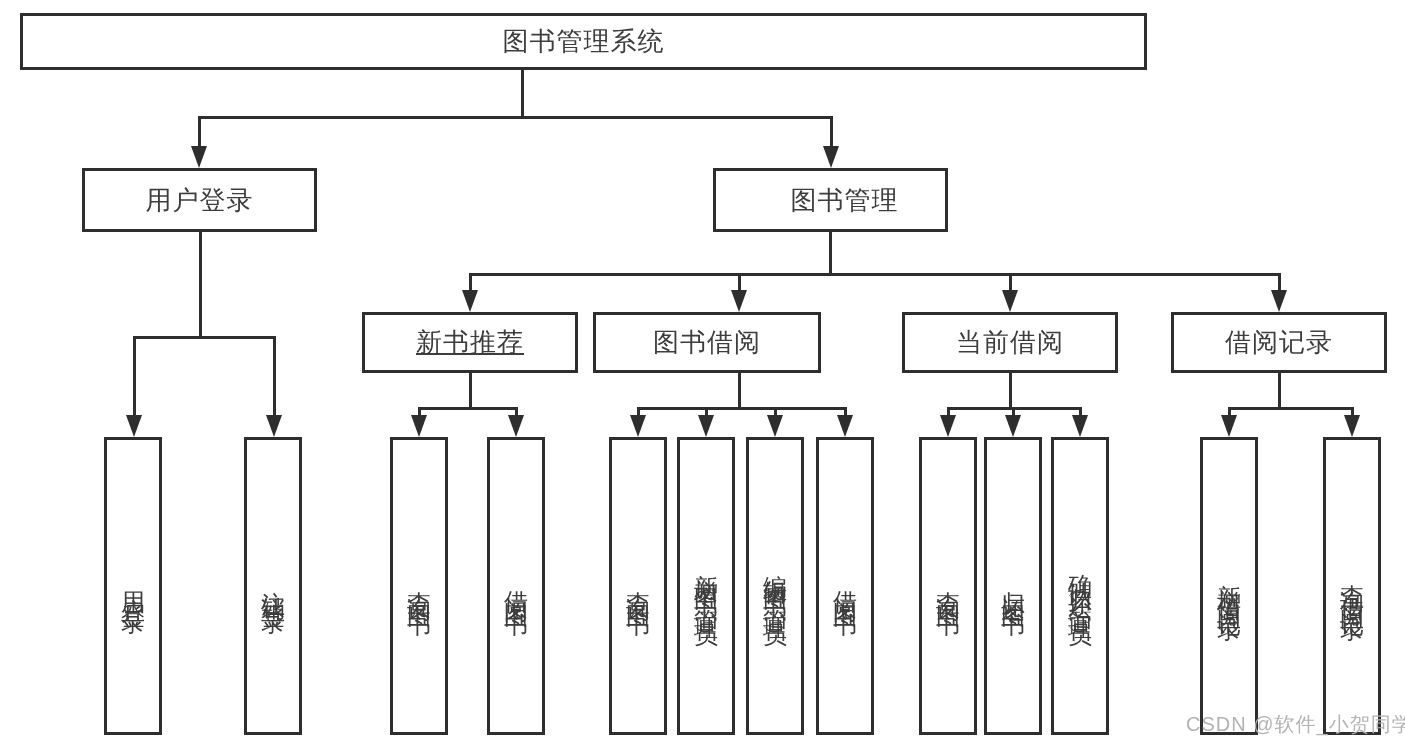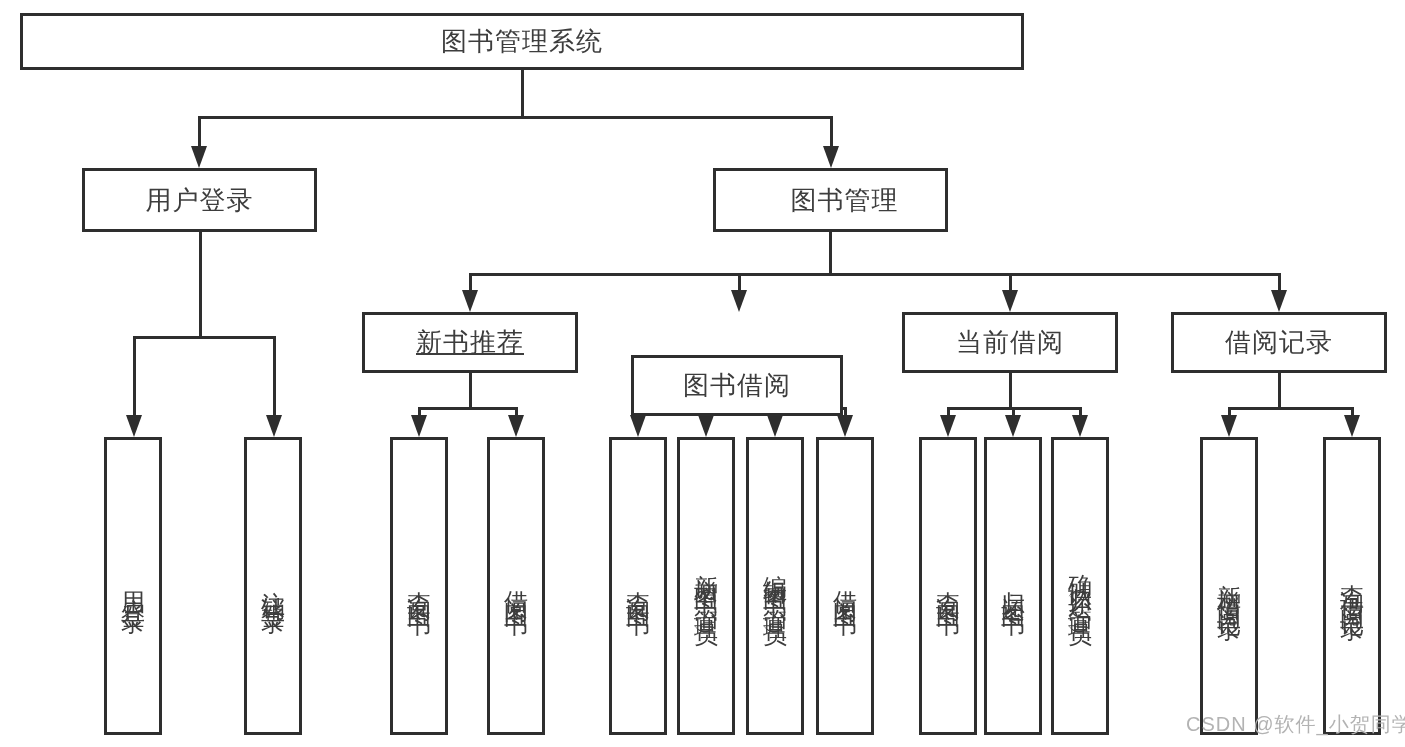--- a/index.html
+++ b/index.html
@@ -88,27 +88,27 @@
       <polygon points="767,415 783,415 775,437"></polygon>
       <polygon points="837,415 853,415 845,437"></polygon>
       <polygon points="940,415 956,415 948,437"></polygon>
       <polygon points="1005,415 1021,415 1013,437"></polygon>
       <polygon points="1072,415 1088,415 1080,437"></polygon>
       <polygon points="1221,415 1237,415 1229,437"></polygon>
       <polygon points="1344,415 1360,415 1352,437"></polygon>
     </g>
   </svg>
 
-  <div class="hbox" style="left:20px;top:13px;width:1004px;height:57px;">图书管理系统</div>
+  <div class="hbox" style="left:20px;top:13px;width:1127px;height:57px;">图书管理系统</div>
 
   <div class="hbox" style="left:82px;top:168px;width:235px;height:64px;">用户登录</div>
   <div class="hbox" style="left:713px;top:168px;width:235px;height:64px;padding-left:28px;">图书管理</div>
 
   <div class="hbox" style="left:362px;top:312px;width:216px;height:61px;text-decoration:underline;">新书推荐</div>
-  <div class="hbox" style="left:631px;top:312px;width:212px;height:61px;margin-top:43px;">图书借阅</div>
+  <div class="hbox" style="left:593px;top:312px;width:228px;height:61px;">图书借阅</div>
   <div class="hbox" style="left:1171px;top:312px;width:216px;height:61px;">借阅记录</div>
   <div class="hbox" style="left:902px;top:312px;width:216px;height:61px;">当前借阅</div>
 
   <div class="vbox" style="left:104px;top:437px;width:58px;height:298px;">用户登录</div>
   <div class="vbox" style="left:244px;top:437px;width:58px;height:298px;">注销登录</div>
 
   <div class="vbox" style="left:390px;top:437px;width:58px;height:298px;">查询图书</div>
   <div class="vbox" style="left:487px;top:437px;width:58px;height:298px;">借阅图书</div>
 
   <div class="vbox" style="left:609px;top:437px;width:58px;height:298px;">查询图书</div>

